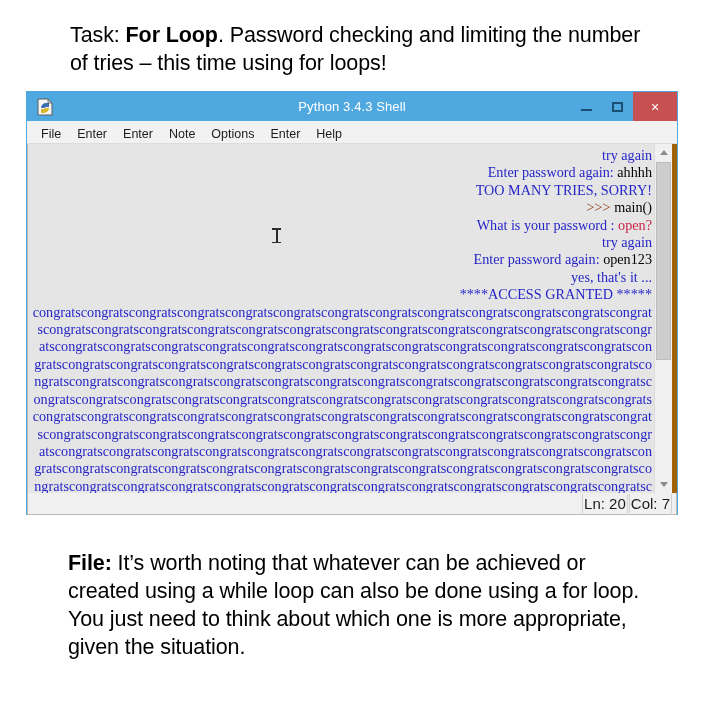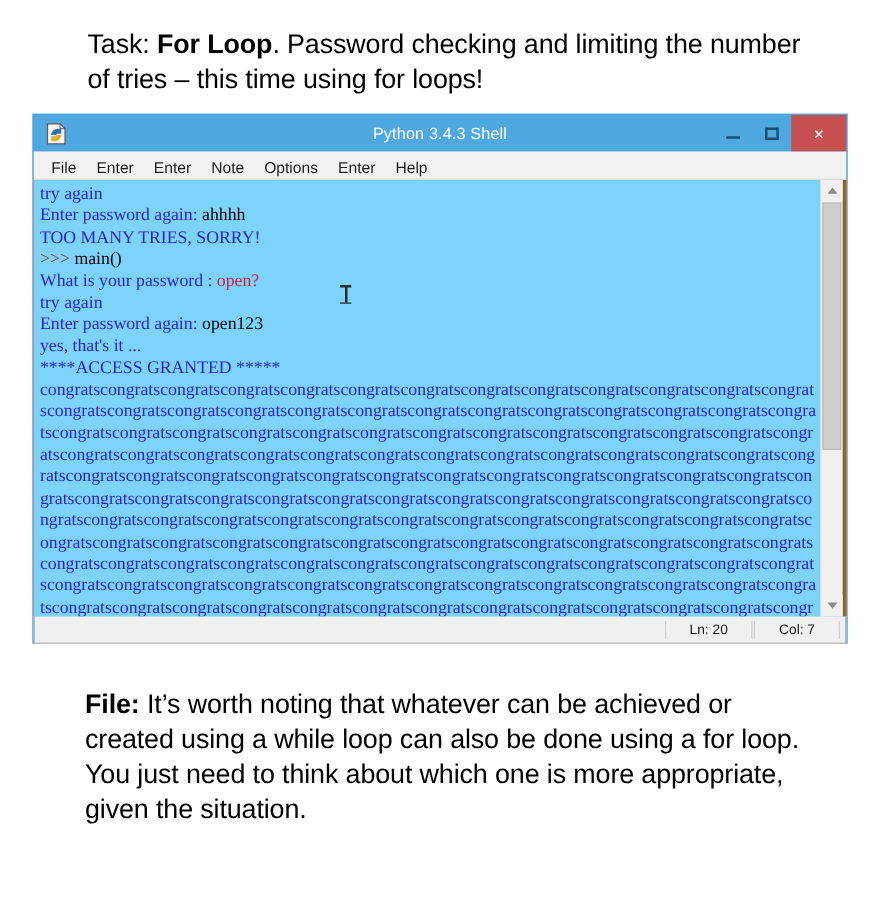--- a/index.html
+++ b/index.html
@@ -119,25 +119,26 @@
     font-size: 12.5px;
     color: #1c1c1c;
     padding: 1px 8px 2px 8px;
     white-space: nowrap;
   }
 
   
   #shell-wrap {
     position: relative;
     height: 349px;
-    background: #7dd3fc;
+    background: #e5e5e5;
     display: flex;
     border-left: 1px solid #b9b9b9;
-    border-right: 3px solid #a16207;
-    box-sizing: border-box;
+    border-right: 5px solid #a16207;
+    box-sizing: border-box;
+    text-align: right;
   }
   #shell-text {
     flex: 1 1 auto;
     overflow: hidden;
     padding: 3px 2px 0 4px;
     font-family: "Liberation Serif", serif;
     font-size: 14.2px;
     line-height: 17.4px;
     color: #2626c8;
     white-space: pre-wrap;
@@ -210,23 +211,23 @@
     background: #f0f0f0;
     border: 1px solid #b9b9b9;
     border-top: none;
     box-sizing: border-box;
     display: flex;
     align-items: center;
     justify-content: flex-end;
     padding-right: 4px;
   }
   .status-cell {
-    font-size: 11px;
+    font-size: 15px;
     color: #1c1c1c;
-    padding: 1px 19px;
+    padding: 1px 1px;
     border-left: 1px solid #cfcfcf;
     border-right: 1px solid #cfcfcf;
     margin-left: 1px;
     white-space: nowrap;
   }
 </style>
 </head>
 <body>
 
 <div id="task-text" class="slide-text"><span>Task: </span><span class="strong">For Loop</span><span>. Password checking and limiting the number of tries – this time using for loops!</span></div>

